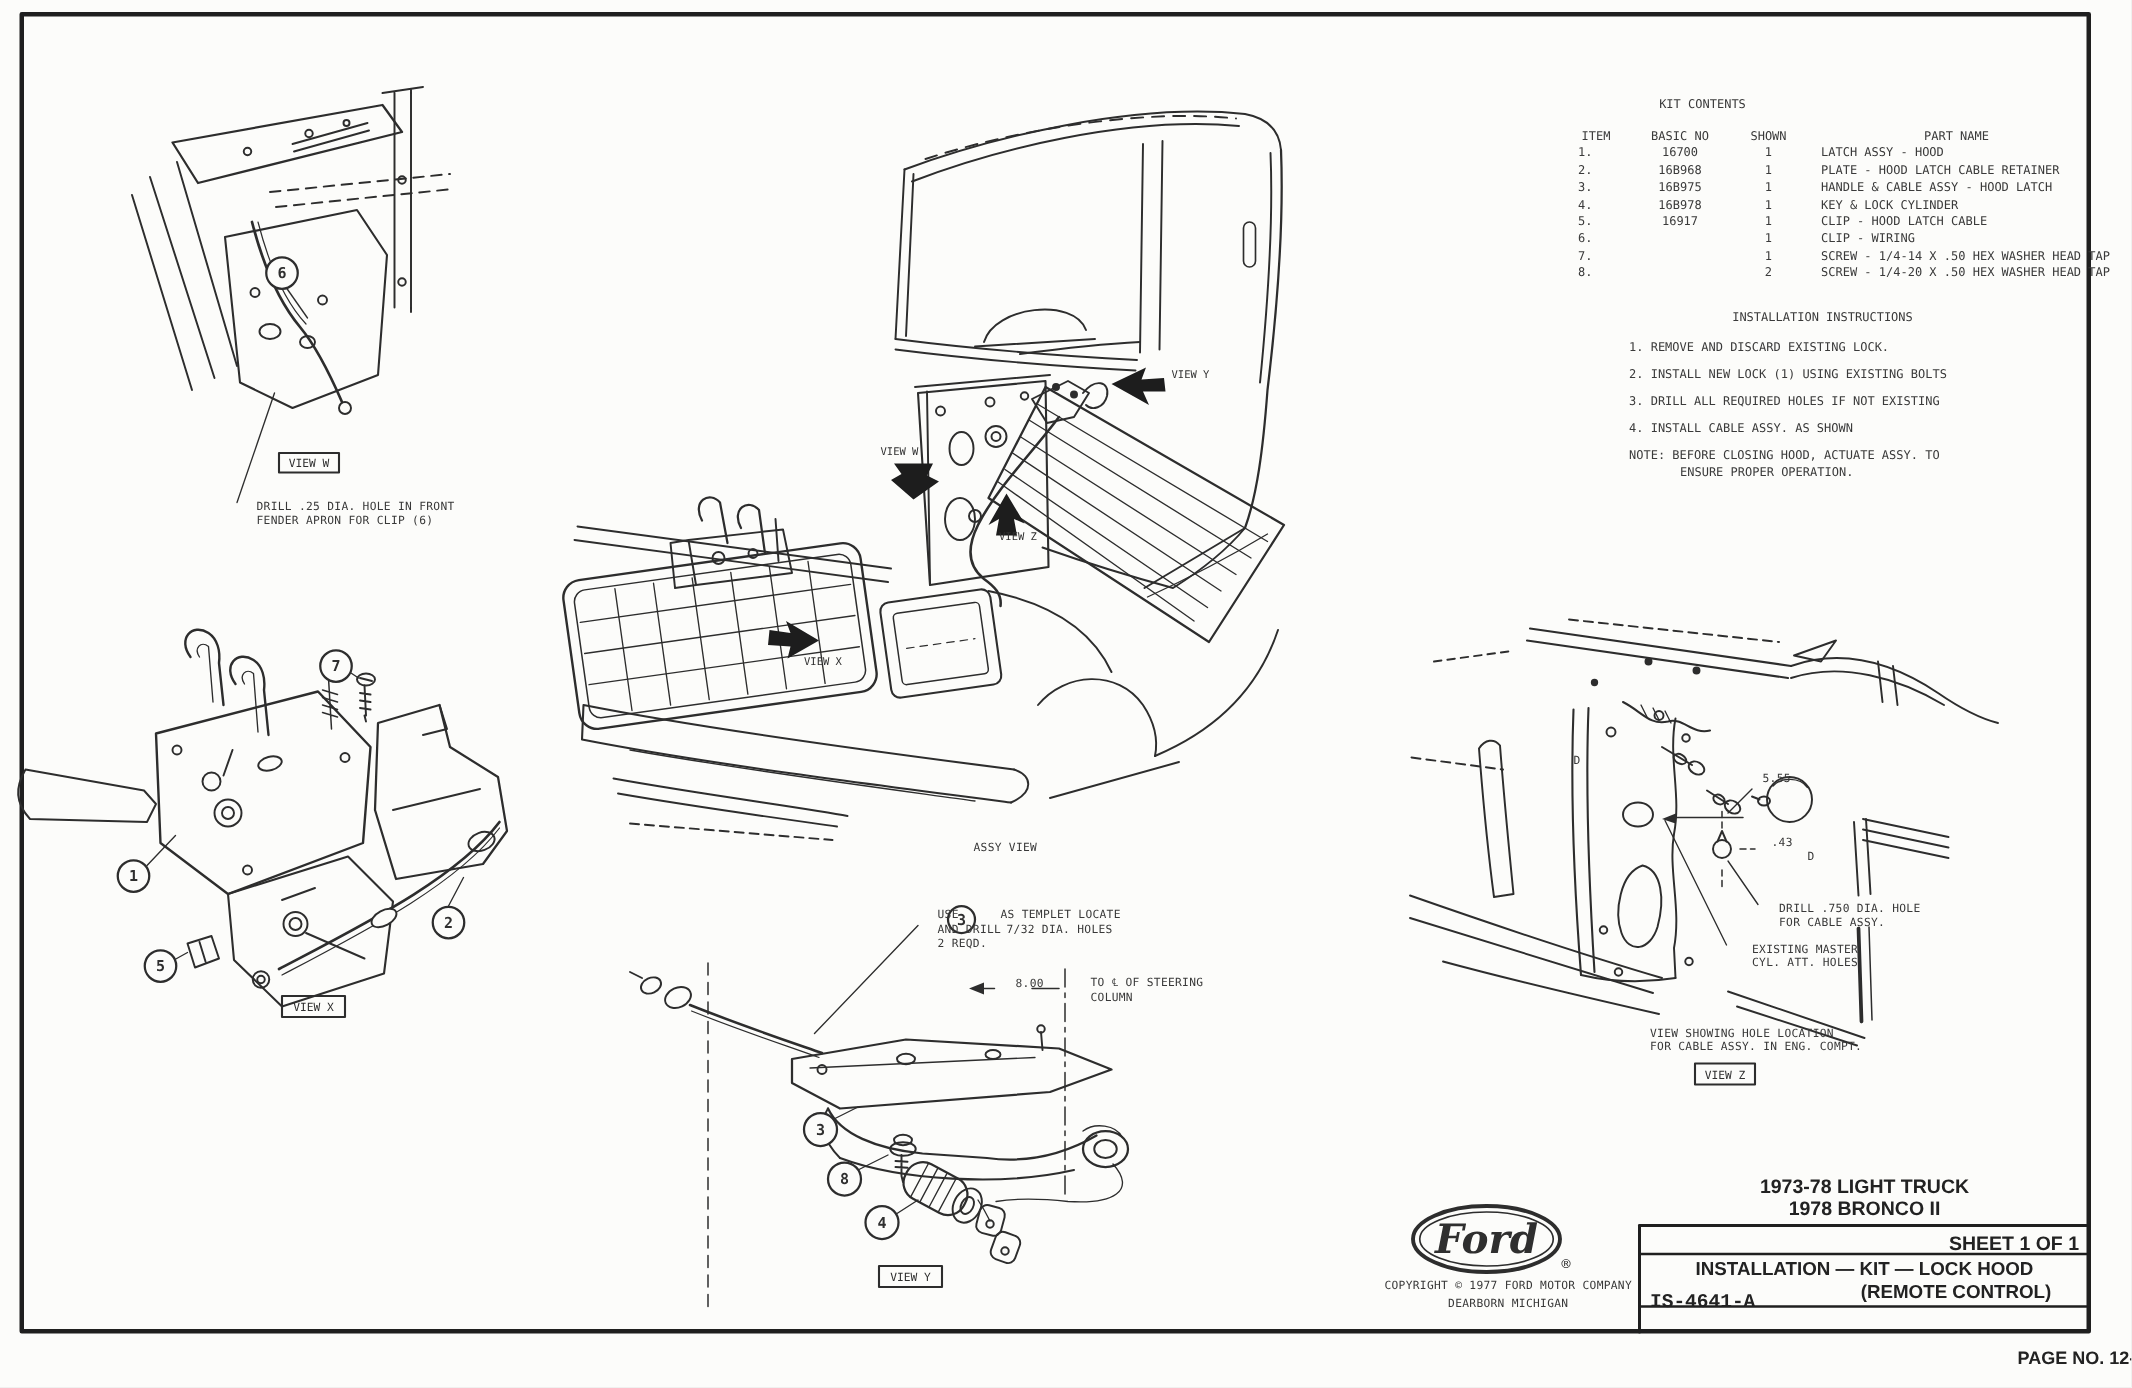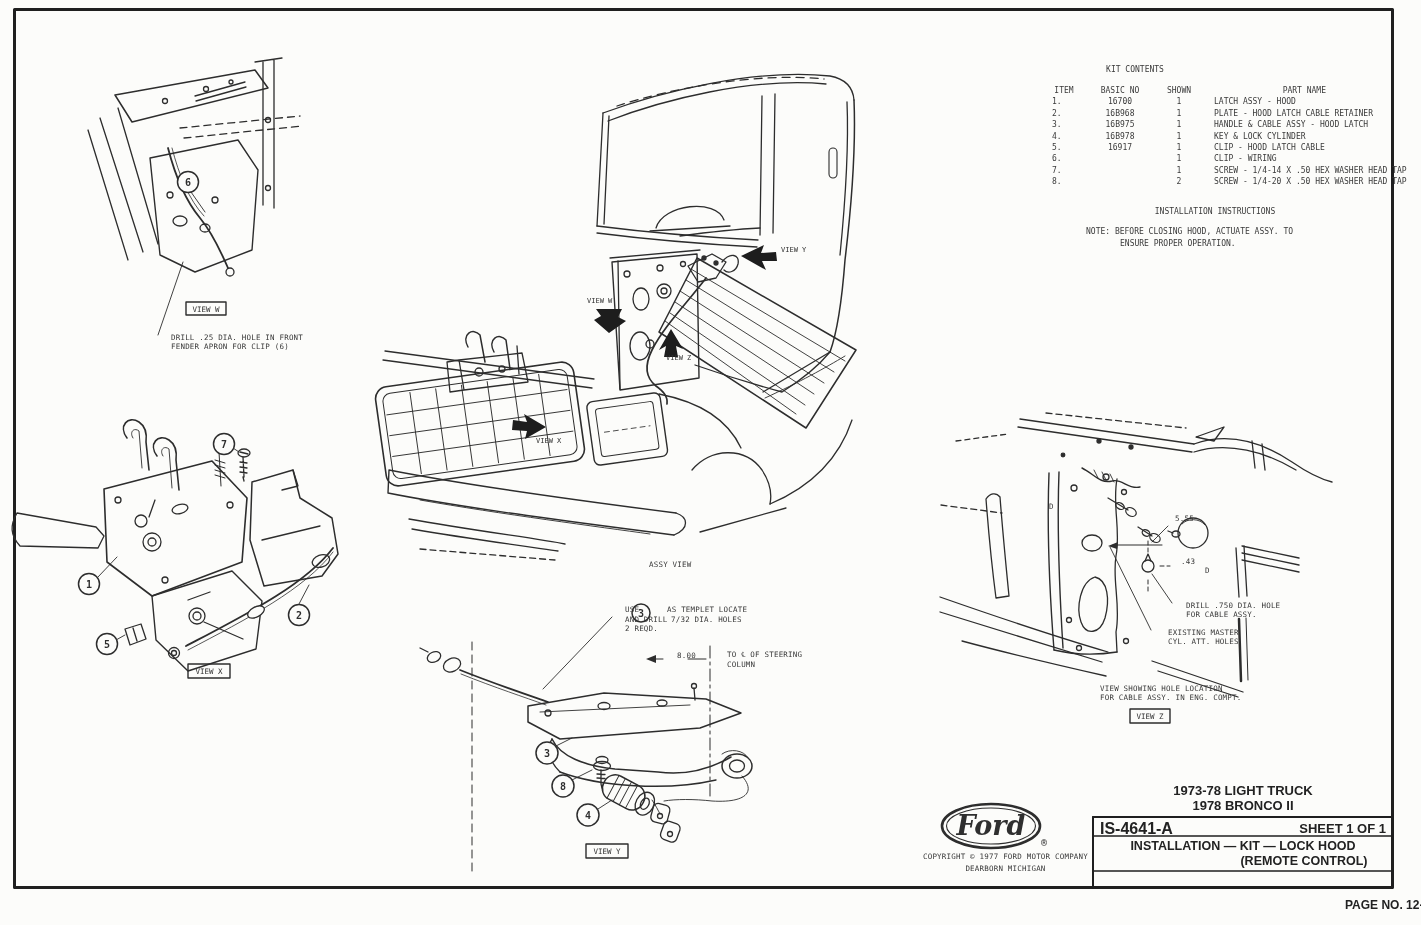--- a/index.html
+++ b/index.html
@@ -363,20 +363,26 @@
   <div class="c" style="padding-left:12px">SCREW - 1/4-14 X .50 HEX WASHER HEAD TAP</div>
 
   <div class="c" style="padding-left:8px">8.</div>
   <div class="c ctr"></div>
   <div class="c ctr">2</div>
   <div class="c" style="padding-left:12px">SCREW - 1/4-20 X .50 HEX WASHER HEAD TAP</div>
 </div>
 
 <div class="abs tbl" style="left:1086px;top:206px;width:258px;">
   <div class="ctr" style="margin-bottom:9px">INSTALLATION INSTRUCTIONS</div>
+  <div class="steps">
+    <div>1.  REMOVE AND DISCARD EXISTING LOCK.</div>
+    <div>2.  INSTALL NEW LOCK (1) USING EXISTING BOLTS</div>
+    <div>3.  DRILL ALL REQUIRED HOLES IF NOT EXISTING</div>
+    <div>4.  INSTALL CABLE ASSY. AS SHOWN</div>
+  </div>
   <div style="margin-top:4px">NOTE: BEFORE CLOSING HOOD, ACTUATE ASSY. TO</div>
   <div class="note2">ENSURE PROPER OPERATION.</div>
 </div>
 
 <div class="abs t" style="left:158px;top:333px;">DRILL .25 DIA. HOLE IN FRONT</div>
 <div class="abs t" style="left:158px;top:342px;">FENDER APRON FOR CLIP (6)</div>
 
 <div class="abs t" style="left:636px;top:560px;">ASSY VIEW</div>
 
 <div class="abs t" style="left:612px;top:605px;">USE</div>
@@ -398,19 +404,19 @@
 <div class="abs t" style="left:1155px;top:628px;">EXISTING MASTER</div>
 <div class="abs t" style="left:1155px;top:637px;">CYL. ATT. HOLES</div>
 <div class="abs t" style="left:1087px;top:684px;">VIEW SHOWING HOLE LOCATION</div>
 <div class="abs t" style="left:1087px;top:693px;">FOR CABLE ASSY. IN ENG. COMPT.</div>
 
 <div class="abs t ctr" style="left:905px;top:852px;width:175px;">COPYRIGHT © 1977 FORD MOTOR COMPANY</div>
 <div class="abs t ctr" style="left:905px;top:864px;width:175px;">DEARBORN MICHIGAN</div>
 
 <div class="abs tb ctr" style="left:1093px;top:783px;width:300px;font-size:13px;line-height:15px;">1973-78 LIGHT TRUCK</div>
 <div class="abs tb ctr" style="left:1093px;top:798px;width:300px;font-size:13px;line-height:15px;">1978 BRONCO II</div>
-<div class="abs tb" style="left:1100px;top:820px;font-size:16px;">IS-4641-A</div>
+<div class="abs tb" style="left:1100px;top:860px;font-size:13px;font-family:Liberation Mono, monospace;">IS-4641-A</div>
 <div class="abs tb rt" style="left:1278px;top:821px;width:108px;font-size:13px;">SHEET 1 OF 1</div>
 <div class="abs tb ctr" style="left:1093px;top:839px;width:300px;font-size:12.5px;line-height:15px;">INSTALLATION — KIT — LOCK HOOD</div>
 <div class="abs tb ctr" style="left:1144px;top:854px;width:320px;font-size:12.5px;line-height:15px;">(REMOTE CONTROL)</div>
 <div class="abs tb" style="left:1345px;top:898px;font-size:12px;">PAGE NO. 12-4</div>
 
 </div>
 
 </body></html>

